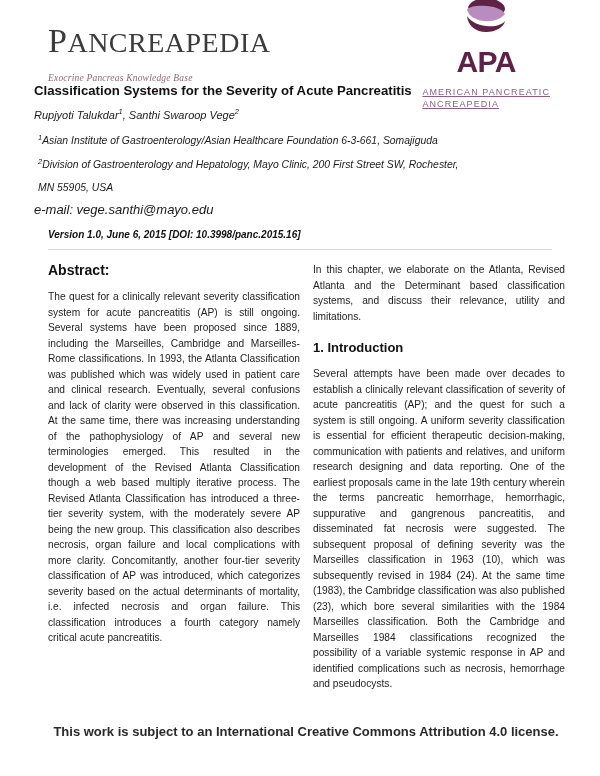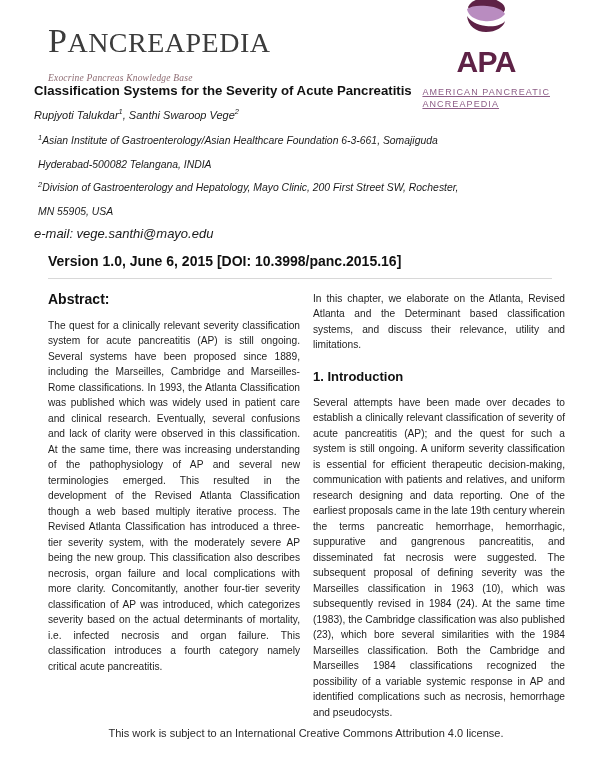--- a/index.html
+++ b/index.html
@@ -116,23 +116,24 @@
   }
   .email {
     font-size: 13px;
     font-style: italic;
     margin: 2px 0 0 0;
   }
 
   
   .version-line {
     padding: 12px 48px 0 48px;
-    font-size: 14px;
+    font-size: 10px;
     font-weight: bold;
     color: #111;
+    font-style: italic;
   }
   .divider {
     margin: 9px 48px 0 48px;
     border: 0;
     border-top: 1px solid #d8d8d8;
     height: 0;
   }
 
   
   .columns {
@@ -164,22 +165,23 @@
     hyphens: none;
   }
 
   
   .footer {
     position: absolute;
     left: 12px;
     right: 0;
     bottom: 37px;
     text-align: center;
-    font-size: 11px;
+    font-size: 13px;
     color: #2a2a2a;
+    font-weight: bold;
   }
 </style>
 </head>
 <body>
 
 <div class="page">
 
   <div class="masthead">
     <div class="brand-left">
       <div class="brand-word"><span class="cap">P</span><span>ANCREAPEDIA</span></div>
@@ -199,21 +201,20 @@
         <span>AMERICAN PANCREATIC</span><br>
         <span>ANCREAPEDIA</span>
       </span>
     </div>
   </div>
 
   <div class="title-block">
     <h1 class="doc-title">Classification Systems for the Severity of Acute Pancreatitis</h1>
     <div class="authors"><span>Rupjyoti Talukdar</span><sup>1</sup><span>, Santhi Swaroop Vege</span><sup>2</sup></div>
     <div class="affil"><sup>1</sup><span>Asian Institute of Gastroenterology/Asian Healthcare Foundation 6-3-661, Somajiguda</span></div>
-    <div class="affil"><span>Hyderabad-500082 Telangana, INDIA</span></div>
     <div class="affil"><sup>2</sup><span>Division of Gastroenterology and Hepatology, Mayo Clinic, 200 First Street SW, Rochester,</span></div>
     <div class="affil"><span>MN 55905, USA</span></div>
     <div class="email">e-mail: vege.santhi@mayo.edu</div>
   </div>
 
   <div class="version-line">Version 1.0, June 6, 2015 [DOI: 10.3998/panc.2015.16]</div>
   <hr class="divider">
 
   <div class="columns">
     <div class="col">

